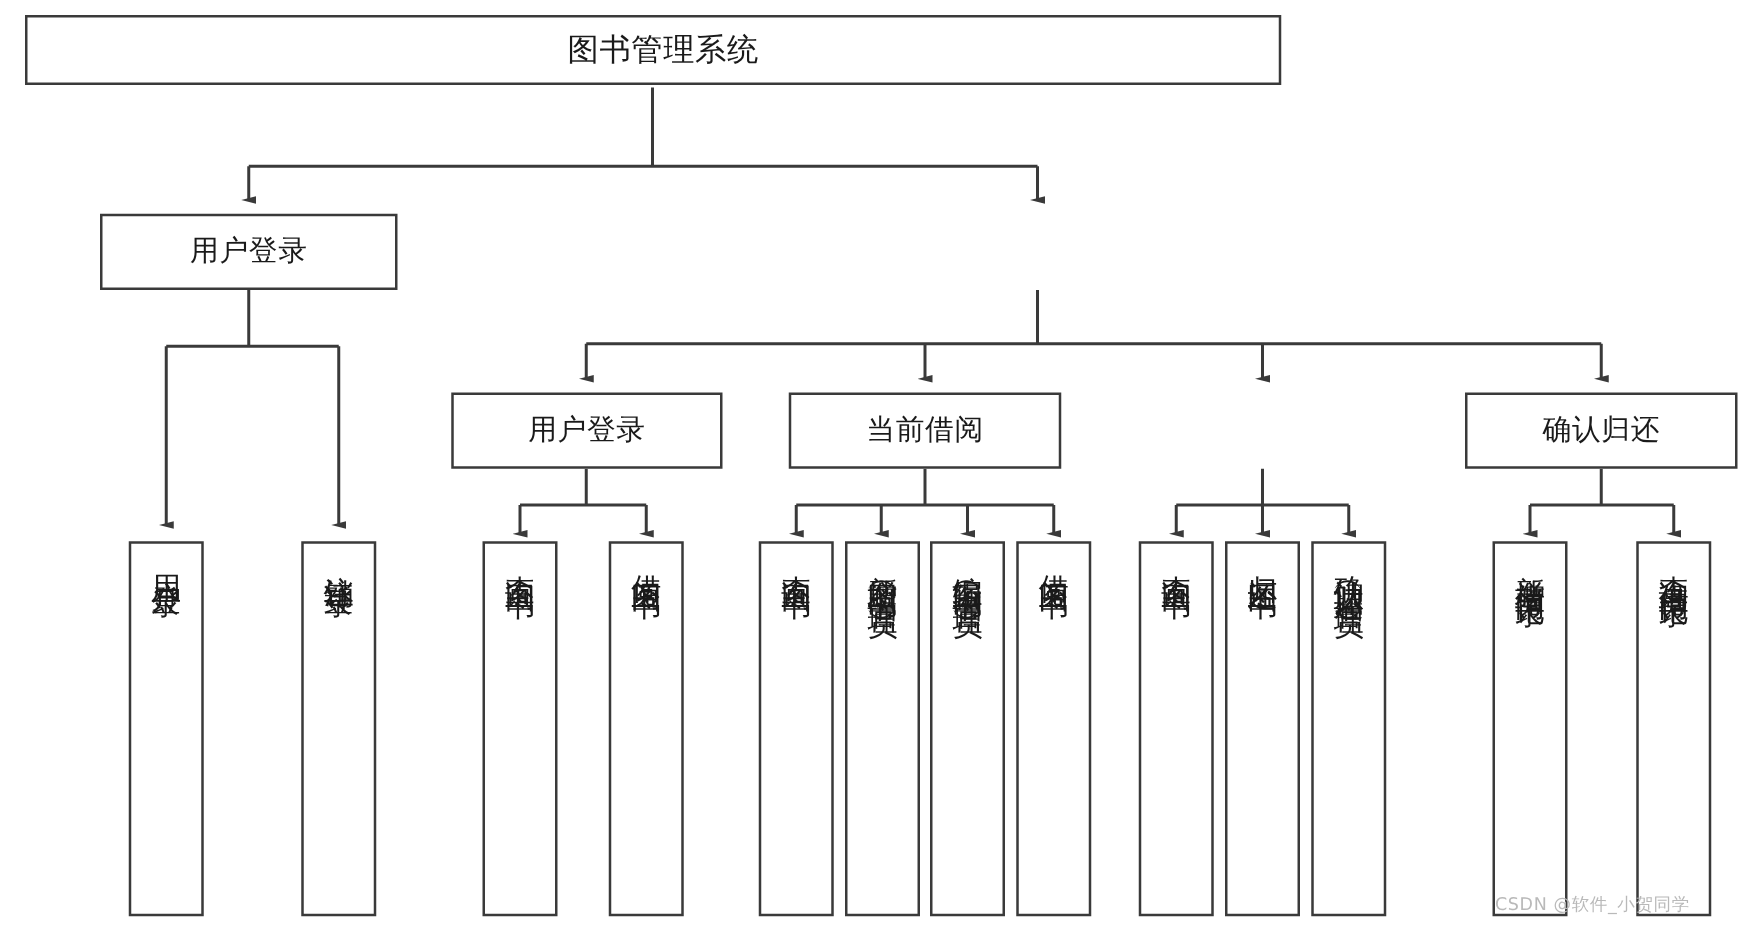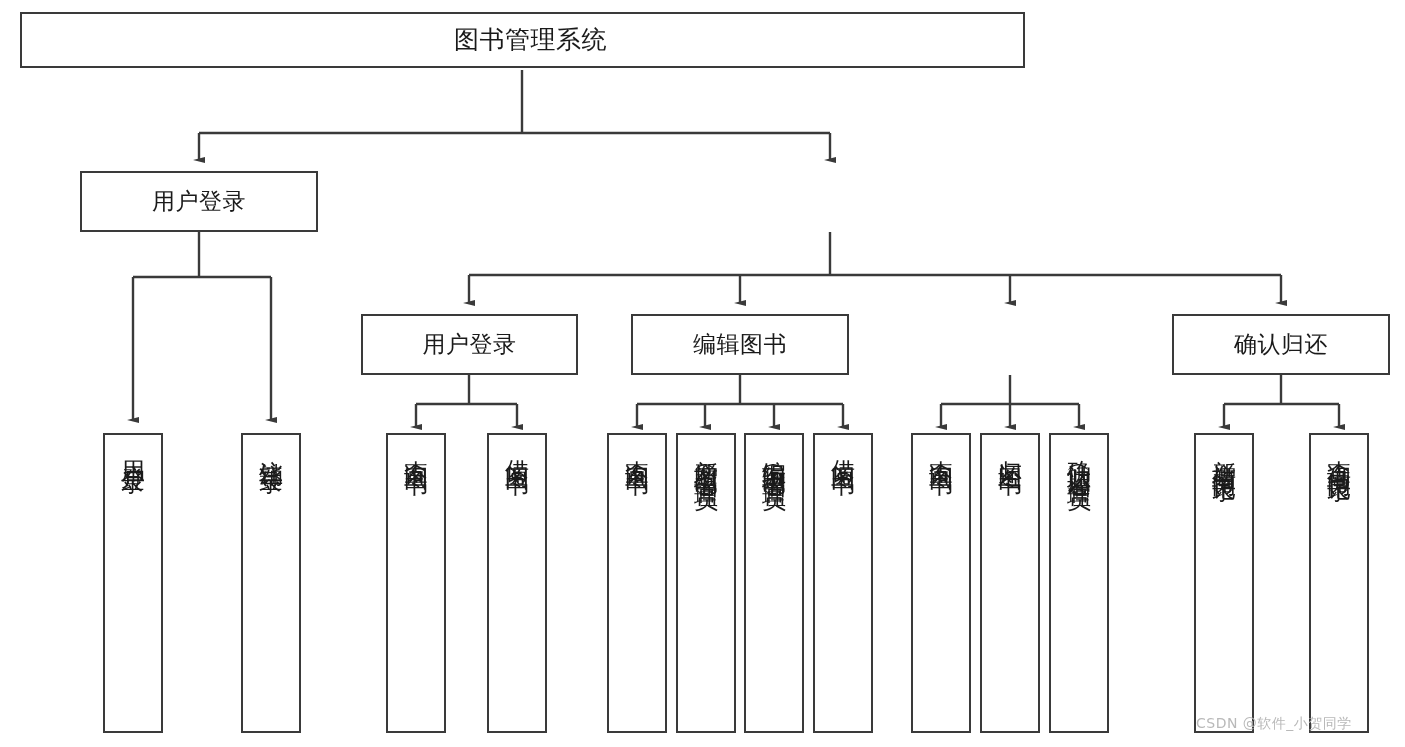--- a/index.html
+++ b/index.html
@@ -136,21 +136,21 @@
   </div>
 
   <div class="node horiz" style="left:80px; top:171px; width:238px; height:61px;">
     <span class="node-label">用户登录</span>
   </div>
 
   <div class="node horiz" style="left:361px; top:314px; width:217px; height:61px;">
     <span class="node-label">用户登录</span>
   </div>
   <div class="node horiz" style="left:631px; top:314px; width:218px; height:61px;">
-    <span class="node-label">编辑图书</span>
+    <span class="node-label">当前借阅</span>
   </div>
   <div class="node horiz" style="left:1172px; top:314px; width:218px; height:61px;">
     <span class="node-label">确认归还</span>
   </div>
 
   <div class="node vert" style="left:103px; top:433px; width:60px; height:300px;">
     <span class="node-label">用户登录</span>
   </div>
   <div class="node vert" style="left:241px; top:433px; width:60px; height:300px;">
     <span class="node-label">注销登录</span>

